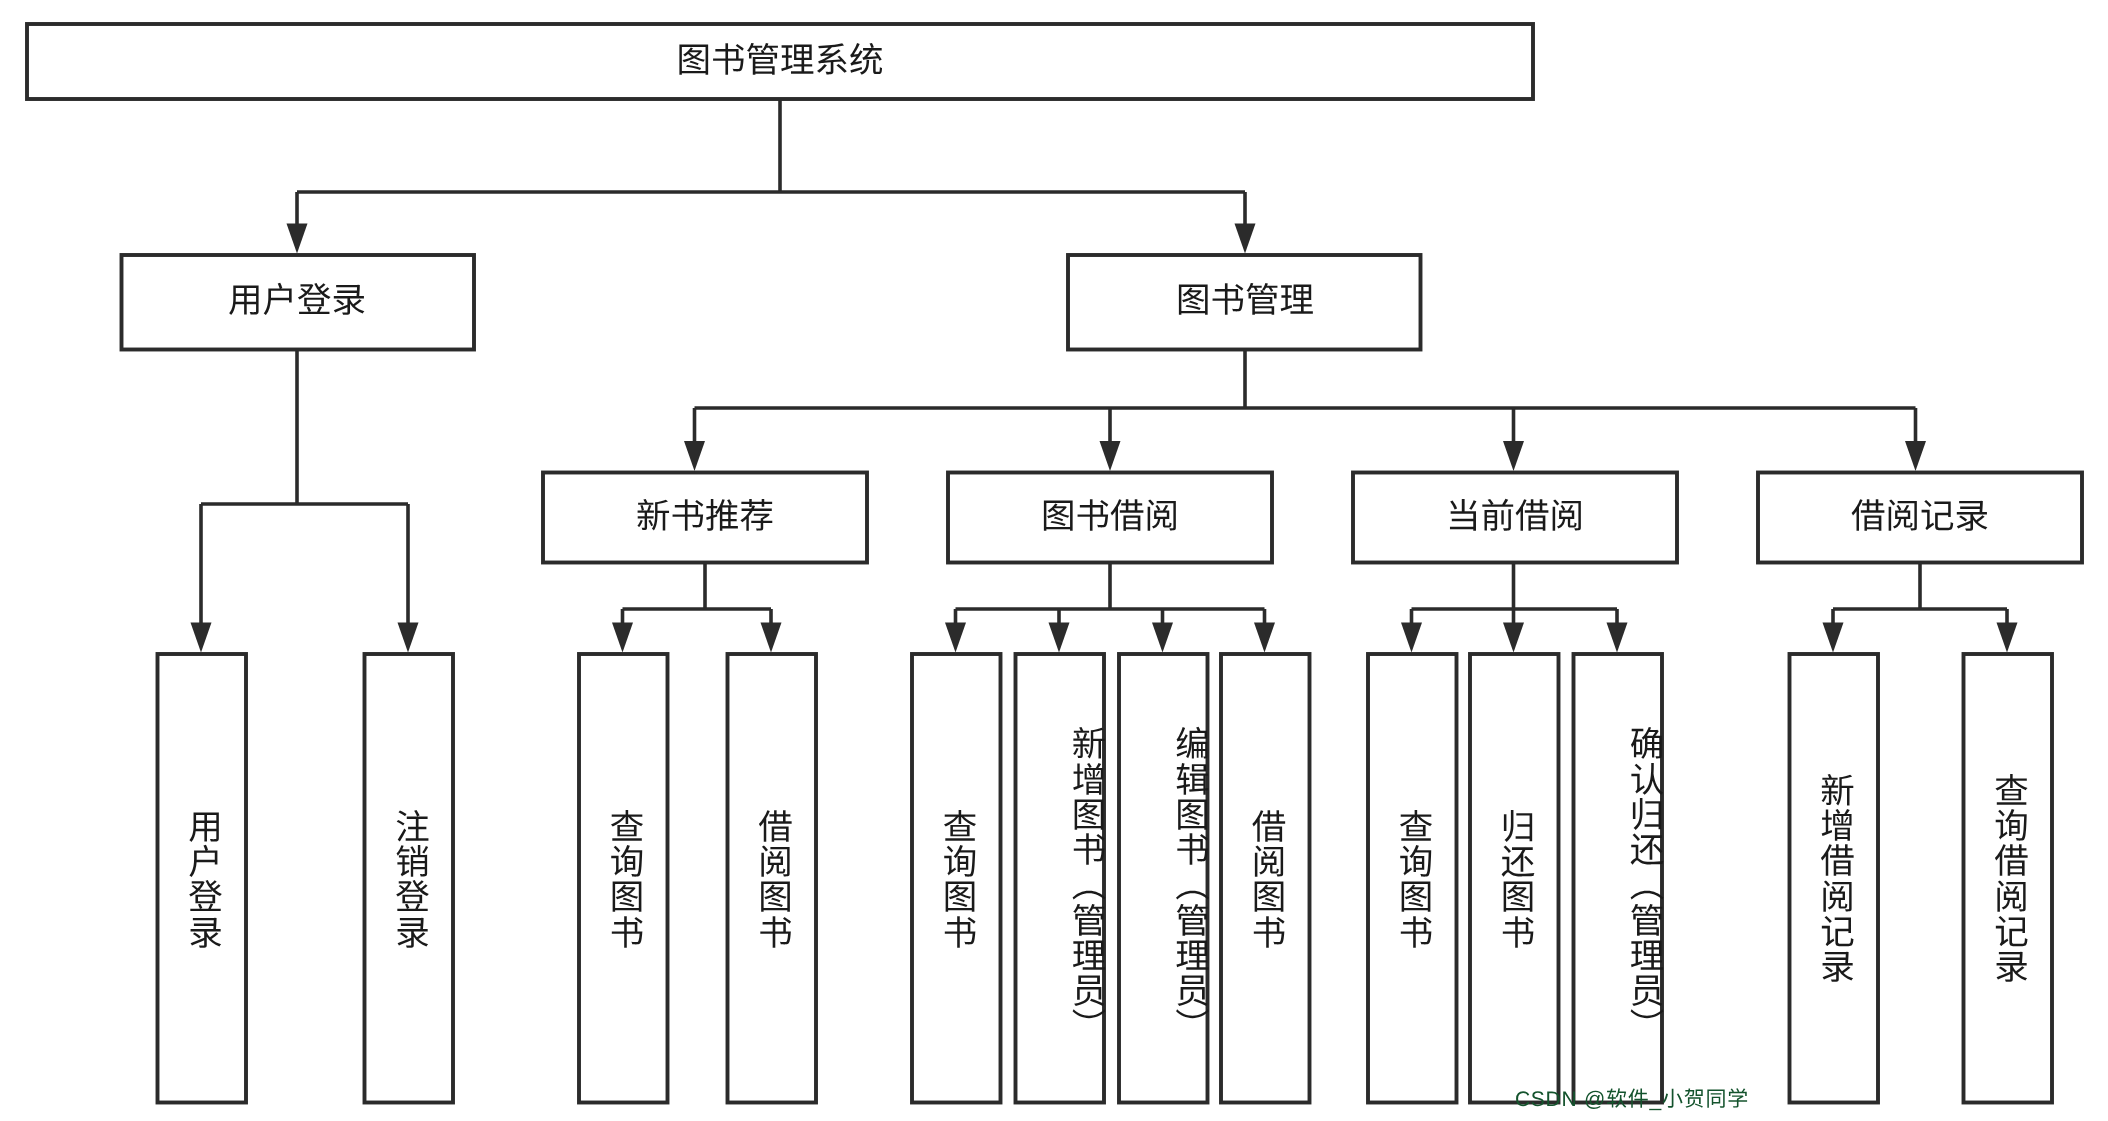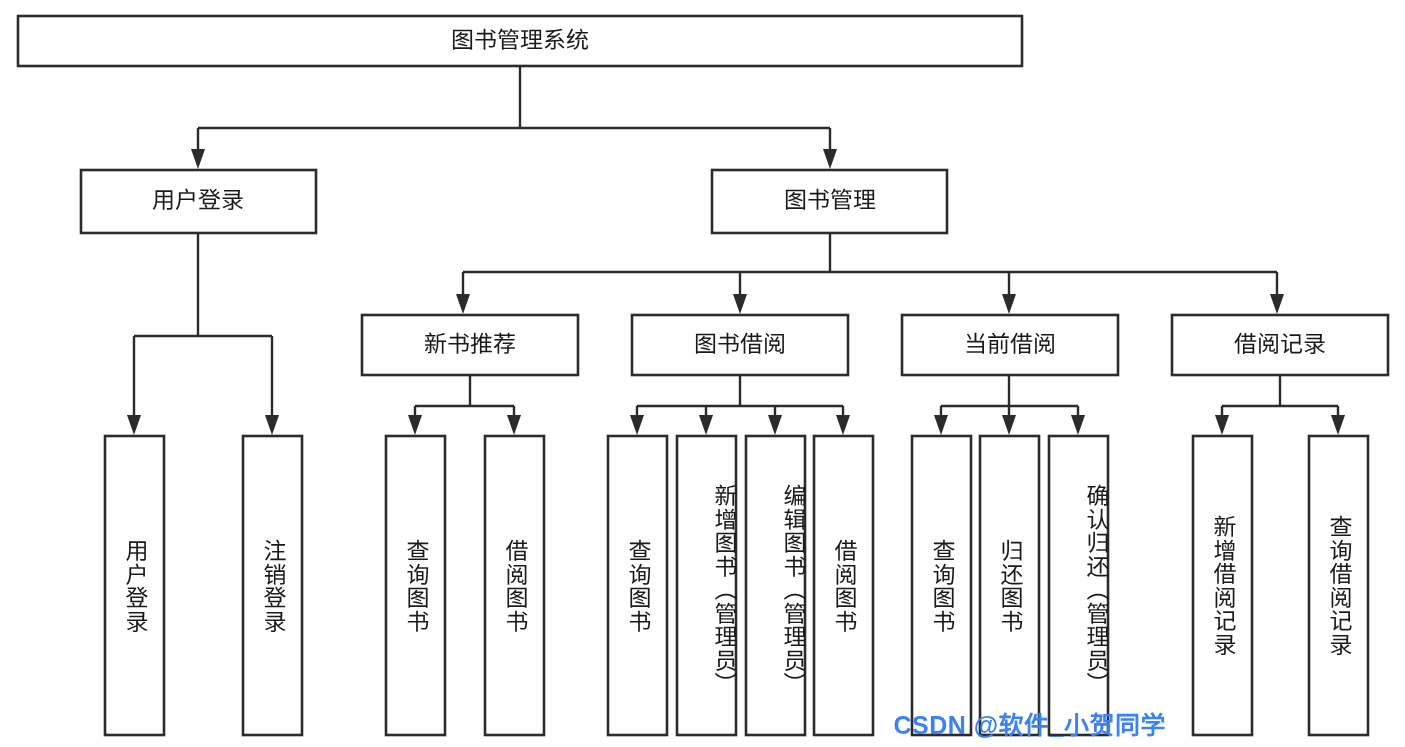--- a/index.html
+++ b/index.html
@@ -65,25 +65,24 @@
     align-items: center;
     justify-content: center;
     text-align: center;
     pointer-events: none;
   }
   .watermark {
     position: absolute;
     right: 8px;
     bottom: 6px;
     font-family: "Liberation Sans", "DejaVu Sans", sans-serif;
-    font-size: 25px;
-    color: #3b82f6;
+    font-size: 14px;
+    color: #14532d;
     letter-spacing: 0.5px;
     user-select: none;
-    font-weight: bold;
   }
 </style>
 </head>
 <body>
 
 <div id="diagram-root">
 
   <svg id="diagram-canvas" viewBox="0 0 1405 747">
 
     <defs>

